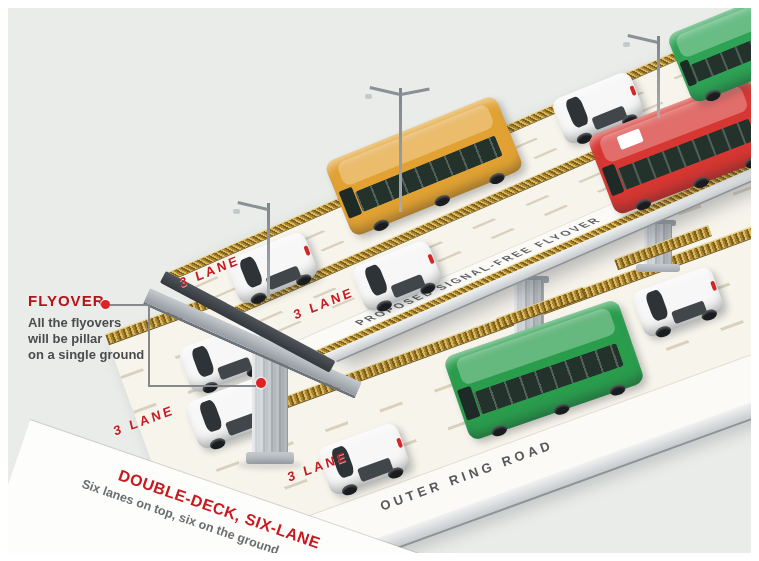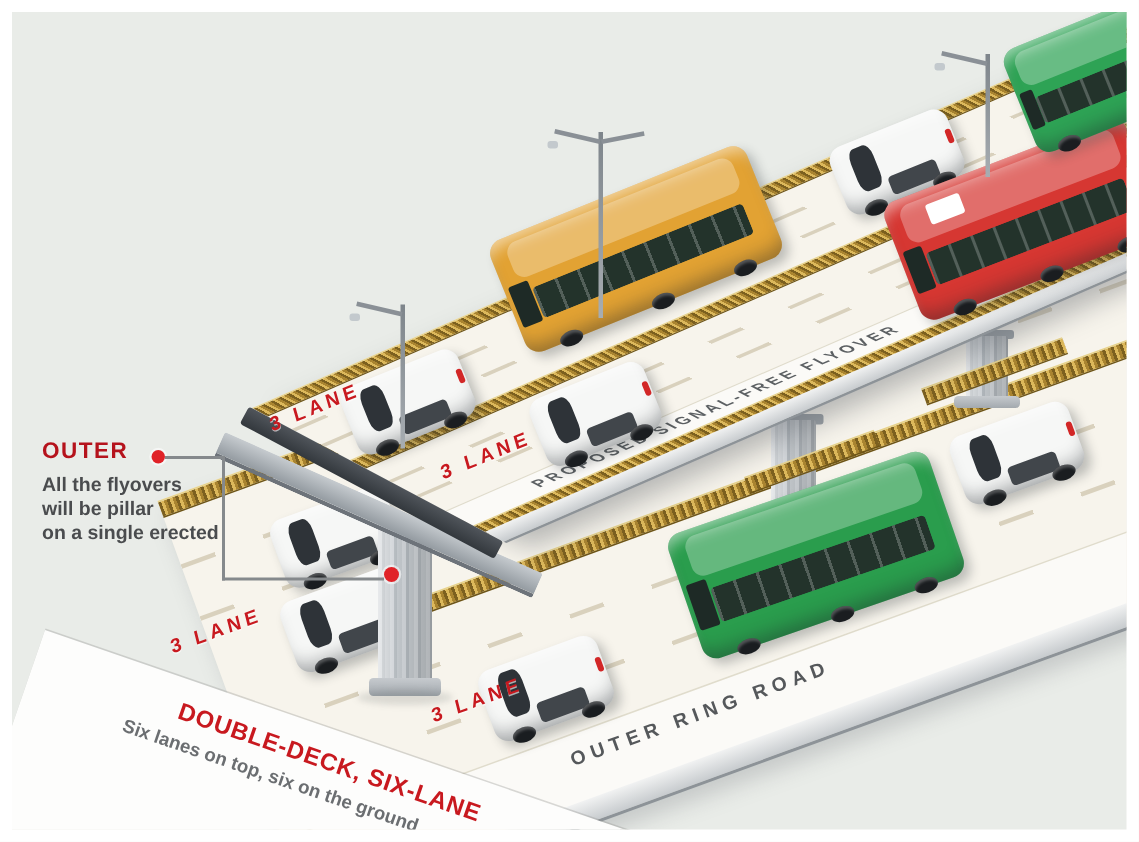--- a/index.html
+++ b/index.html
@@ -230,25 +230,25 @@
       <div class="arm l"></div>
       <div class="arm r"></div>
       <div class="lamp"></div>
     </div>
     <div class="pole" style="left:657px;top:36px;height:82px;">
       <div class="arm l"></div>
       <div class="lamp"></div>
     </div>
 
     <div class="abs" style="left:28px;top:292px;width:130px;">
-      <span class="design-head">OUTER</span>
+      <span class="design-head">FLYOVER</span>
       <div class="design-note">
         <div>All the flyovers</div>
         <div>will be pillar</div>
-        <div>on a single erected</div>
+        <div>on a single ground</div>
       </div>
     </div>
     <div class="red-dot" style="left:101px;top:300px;width:9px;height:9px;"></div>
     <div class="cline" style="left:110px;top:304px;width:40px;height:2px;"></div>
     <div class="cline" style="left:148px;top:304px;width:2px;height:83px;"></div>
     <div class="cline" style="left:148px;top:385px;width:108px;height:2px;"></div>
 
   </div>
  </div>
 </div>

